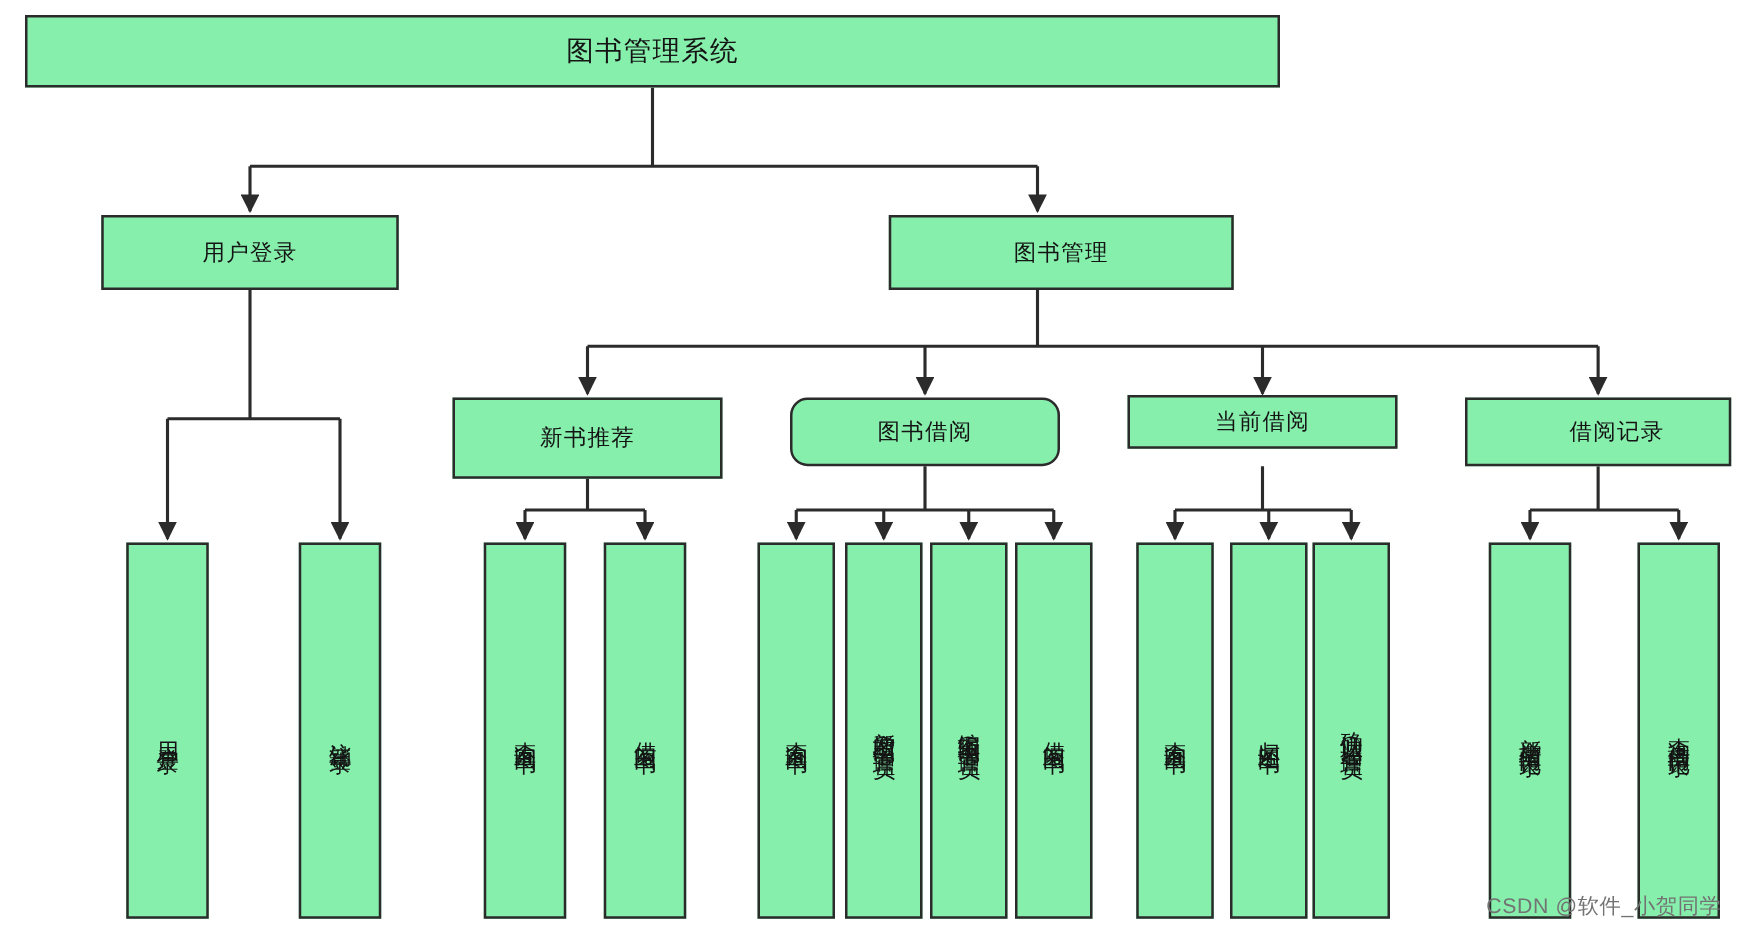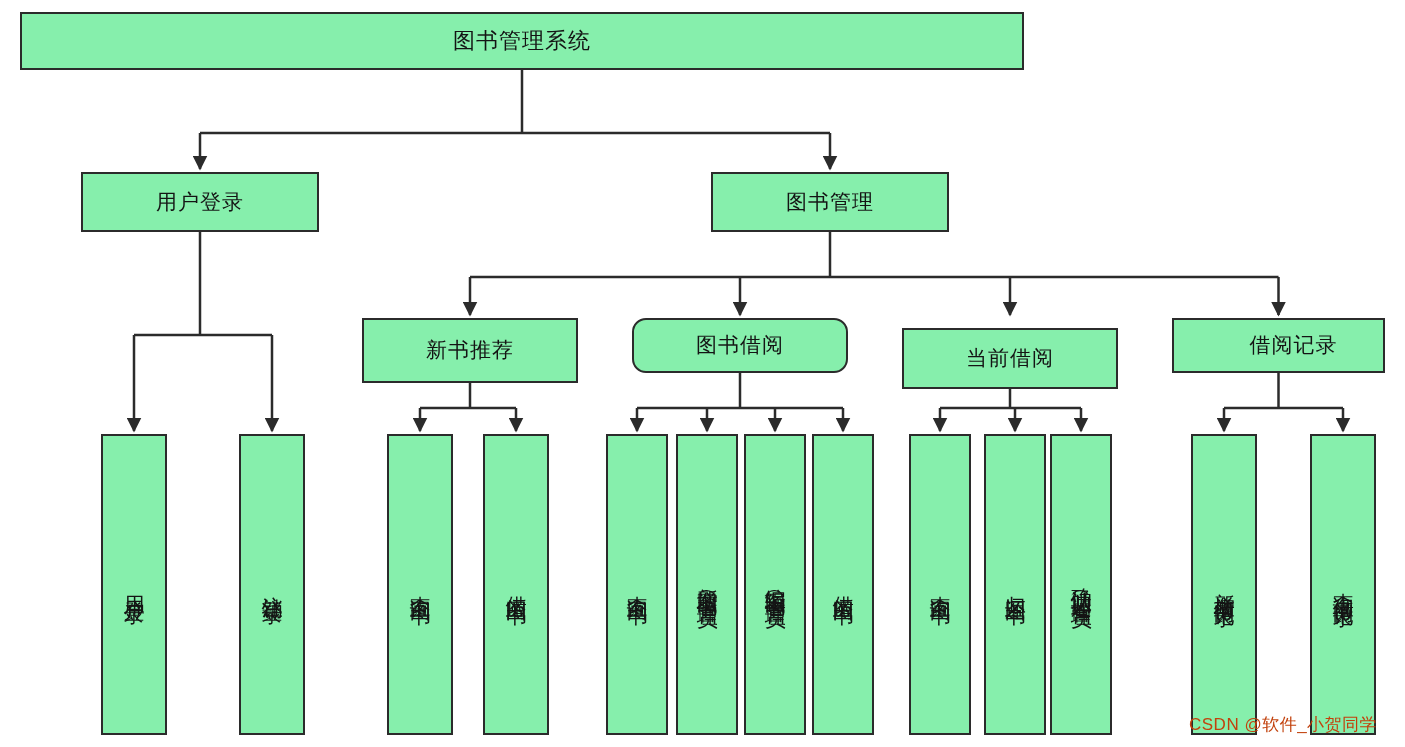--- a/index.html
+++ b/index.html
@@ -31,40 +31,40 @@
     box-sizing: border-box;
     background: #86efac;
     border: 2.5px solid #2b2b2b;
     display: flex;
     align-items: center;
     justify-content: center;
     color: #111111;
     z-index: 2;
   }
   .node .lbl {
-    font-size: 21px;
+    font-size: 18px;
     line-height: 1.25;
     letter-spacing: 1px;
     white-space: nowrap;
     color: #141414;
   }
   .node.vertical .lbl {
     writing-mode: vertical-rl;
     text-orientation: upright;
     letter-spacing: 3px;
     white-space: normal;
     text-align: center;
   }
   .node.root .lbl { font-size: 22px; }
   .watermark {
     position: absolute;
     left: 1189px;
     top: 713px;
     font-size: 17px;
-    color: #c2410c;
+    color: #737373;
     letter-spacing: 0.5px;
     white-space: nowrap;
     z-index: 5;
   }
 </style>
 </head>
 <body>
 
 <div id="canvas">
 
@@ -111,30 +111,30 @@
       </g>
   </svg>
 
   <div id="nodes-layer">
       <div class="node root" style="left: 20px; top: 12px; width: 1004px; height: 58px;">
         <span class="lbl">图书管理系统</span>
       </div>
       <div class="node" style="left: 81px; top: 172px; width: 238px; height: 60px;">
         <span class="lbl">用户登录</span>
       </div>
-      <div class="node" style="left: 711px; top: 172px; width: 238px; height: 60px;">
+      <div class="node" style="left: 711px; top: 172px; width: 276px; height: 60px;">
         <span class="lbl">图书管理</span>
       </div>
       <div class="node" style="left: 362px; top: 318px; width: 216px; height: 65px;">
         <span class="lbl">新书推荐</span>
       </div>
       <div class="node" style="left: 632px; top: 318px; width: 216px; height: 55px; border-radius: 14px;">
         <span class="lbl">图书借阅</span>
       </div>
-      <div class="node" style="left: 902px; top: 328px; width: 216px; height: 61px;">
+      <div class="node" style="left: 902px; top: 316px; width: 216px; height: 43px;">
         <span class="lbl">当前借阅</span>
       </div>
       <div class="node" style="left: 1172px; top: 318px; width: 213px; height: 55px; padding-left: 30px;">
         <span class="lbl">借阅记录</span>
       </div>
       <div class="node vertical" style="left: 101px; top: 434px; width: 66px; height: 301px;">
         <span class="lbl">用户登录</span>
       </div>
       <div class="node vertical" style="left: 239px; top: 434px; width: 66px; height: 301px;">
         <span class="lbl">注销登录</span>

